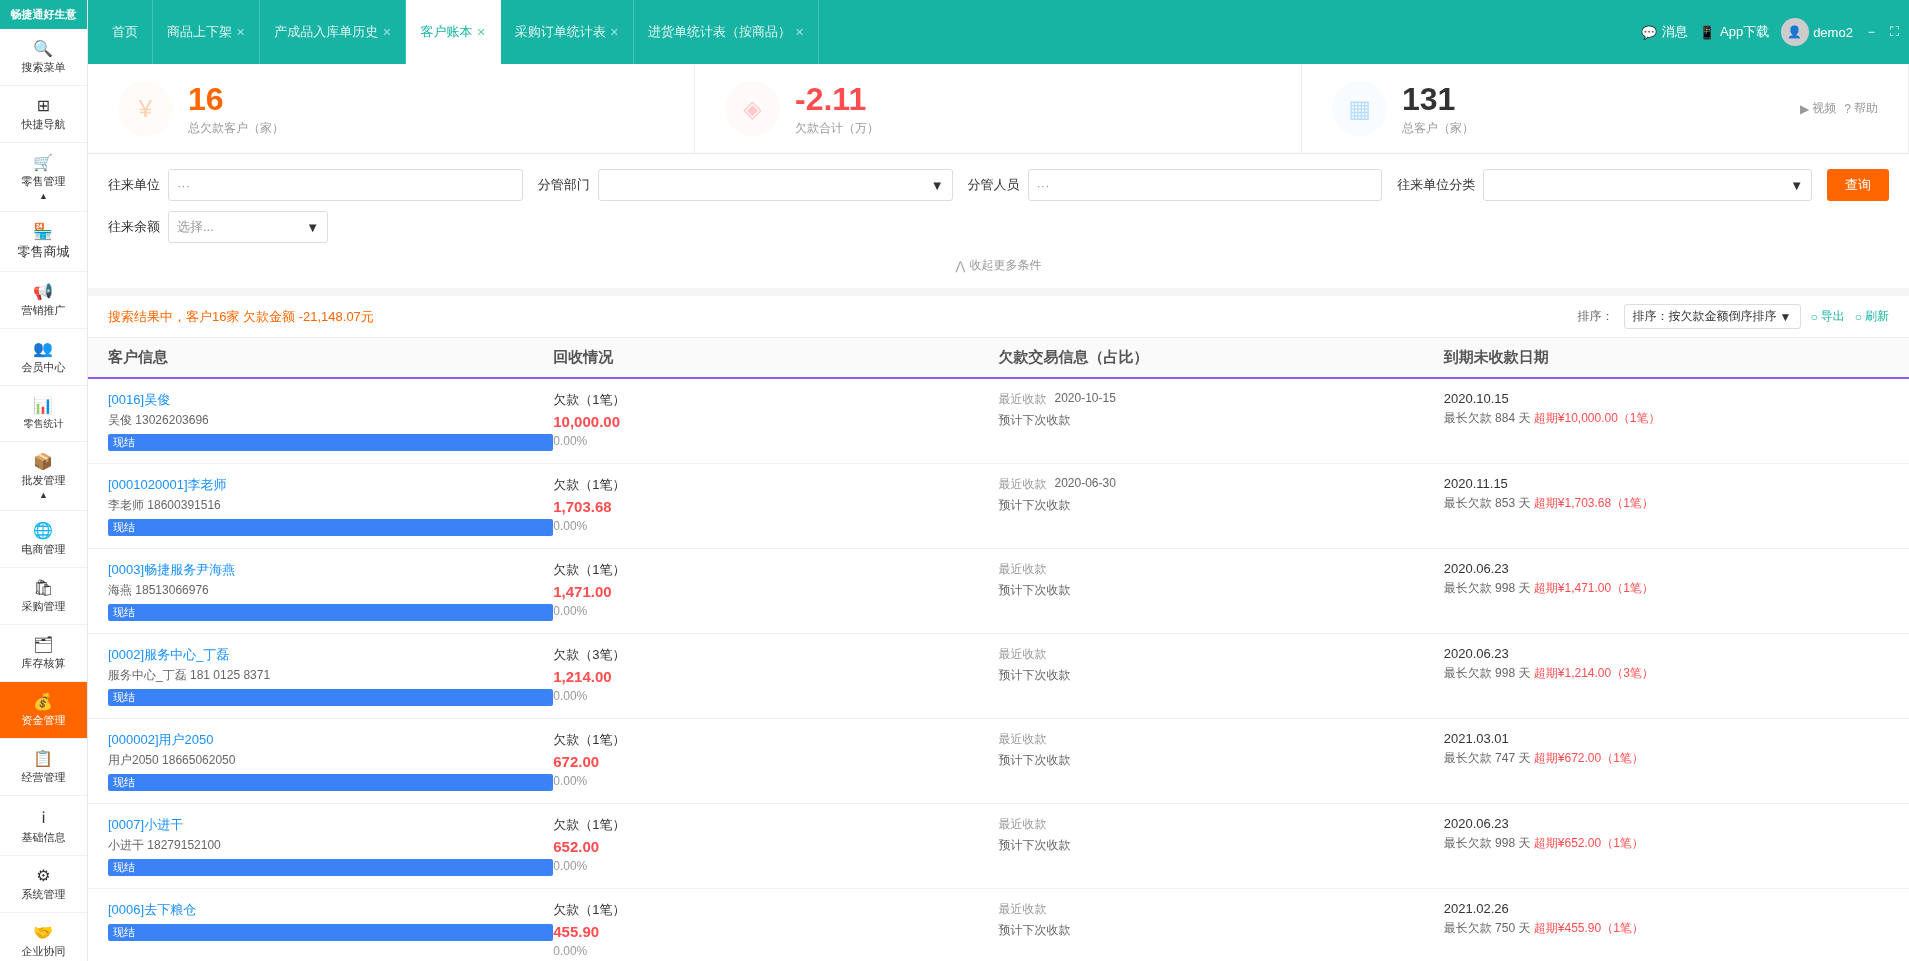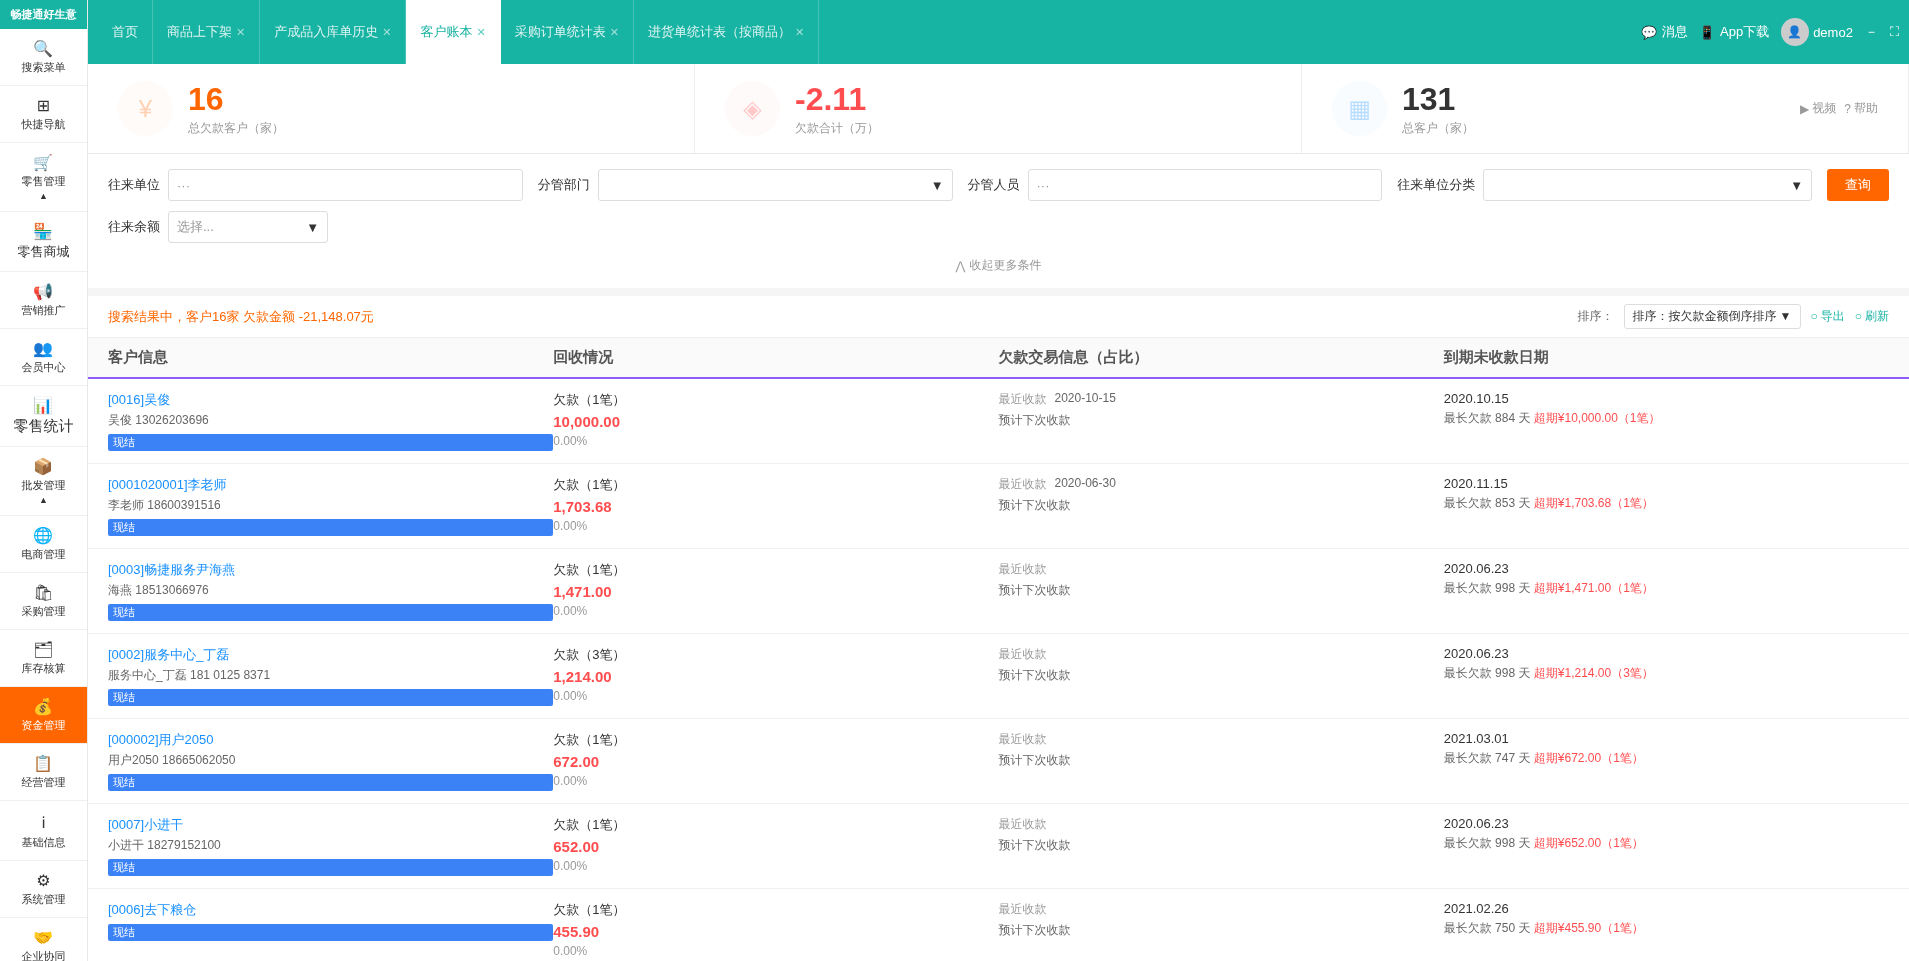--- a/index.html
+++ b/index.html
@@ -54,21 +54,21 @@
     .filter-input-dots { color: #999; }
     .filter-select { flex: 1; height: 32px; border: 1px solid #ddd; border-radius: 3px; padding: 0 8px; font-size: 13px; display: flex; align-items: center; justify-content: space-between; cursor: pointer; color: #333; background: #fff; }
     .filter-select-val { color: #999; }
     .filter-btn { background: #ff6600; color: #fff; border: none; border-radius: 3px; padding: 6px 18px; font-size: 13px; cursor: pointer; height: 32px; }
     .collapse-btn { display: flex; align-items: center; justify-content: center; gap: 4px; color: #999; font-size: 12px; cursor: pointer; padding: 4px; }
 
     
     .result-bar { display: flex; align-items: center; justify-content: space-between; padding: 8px 20px; background: #fff; border-bottom: 1px solid #eee; margin-bottom: 0; }
     .result-info { font-size: 13px; color: #333; }
     .result-info span { color: #ff6600; }
-    .result-actions { display: flex; align-items: center; gap: 10px; font-size: 12px; color: #666; font-family: Liberation Serif, serif; }
+    .result-actions { display: flex; align-items: center; gap: 10px; font-size: 12px; color: #666; }
     .sort-label { color: #666; }
     .sort-select { display: flex; align-items: center; gap: 3px; color: #333; cursor: pointer; border: 1px solid #ddd; padding: 3px 8px; border-radius: 3px; }
     .action-btn { display: flex; align-items: center; gap: 3px; cursor: pointer; color: #17b3a3; }
 
     
     .table-container { background: #fff; }
     .table-header { display: grid; grid-template-columns: 2fr 2fr 2fr 2fr; padding: 10px 20px; background: #fafafa; border-bottom: 2px solid #8b5cf6; font-size: 15px; font-weight: bold; color: #555; }
     .table-row { display: grid; grid-template-columns: 2fr 2fr 2fr 2fr; padding: 12px 20px; border-bottom: 1px solid #f0f0f0; align-items: start; }
 
     .customer-info { display: flex; flex-direction: column; gap: 3px; }
@@ -127,21 +127,21 @@
       <div class="sidebar-item">
     <span class="icon">📢</span>
     <span style="font-size:11px;">营销推广</span>
   </div>
       <div class="sidebar-item">
     <span class="icon">👥</span>
     <span style="font-size:11px;">会员中心</span>
   </div>
       <div class="sidebar-item">
     <span class="icon">📊</span>
-    <span style="font-size:15px;">零售统计</span>
+    <span style="font-size:10px;">零售统计</span>
   </div>
       <div class="sidebar-item">
     <span class="icon">📦</span>
     <span style="font-size:11px;">批发管理</span>
   <span style="font-size:9px;">▲</span>
       </div>
       <div class="sidebar-item">
     <span class="icon">🌐</span>
     <span style="font-size:11px;">电商管理</span>
   </div>

